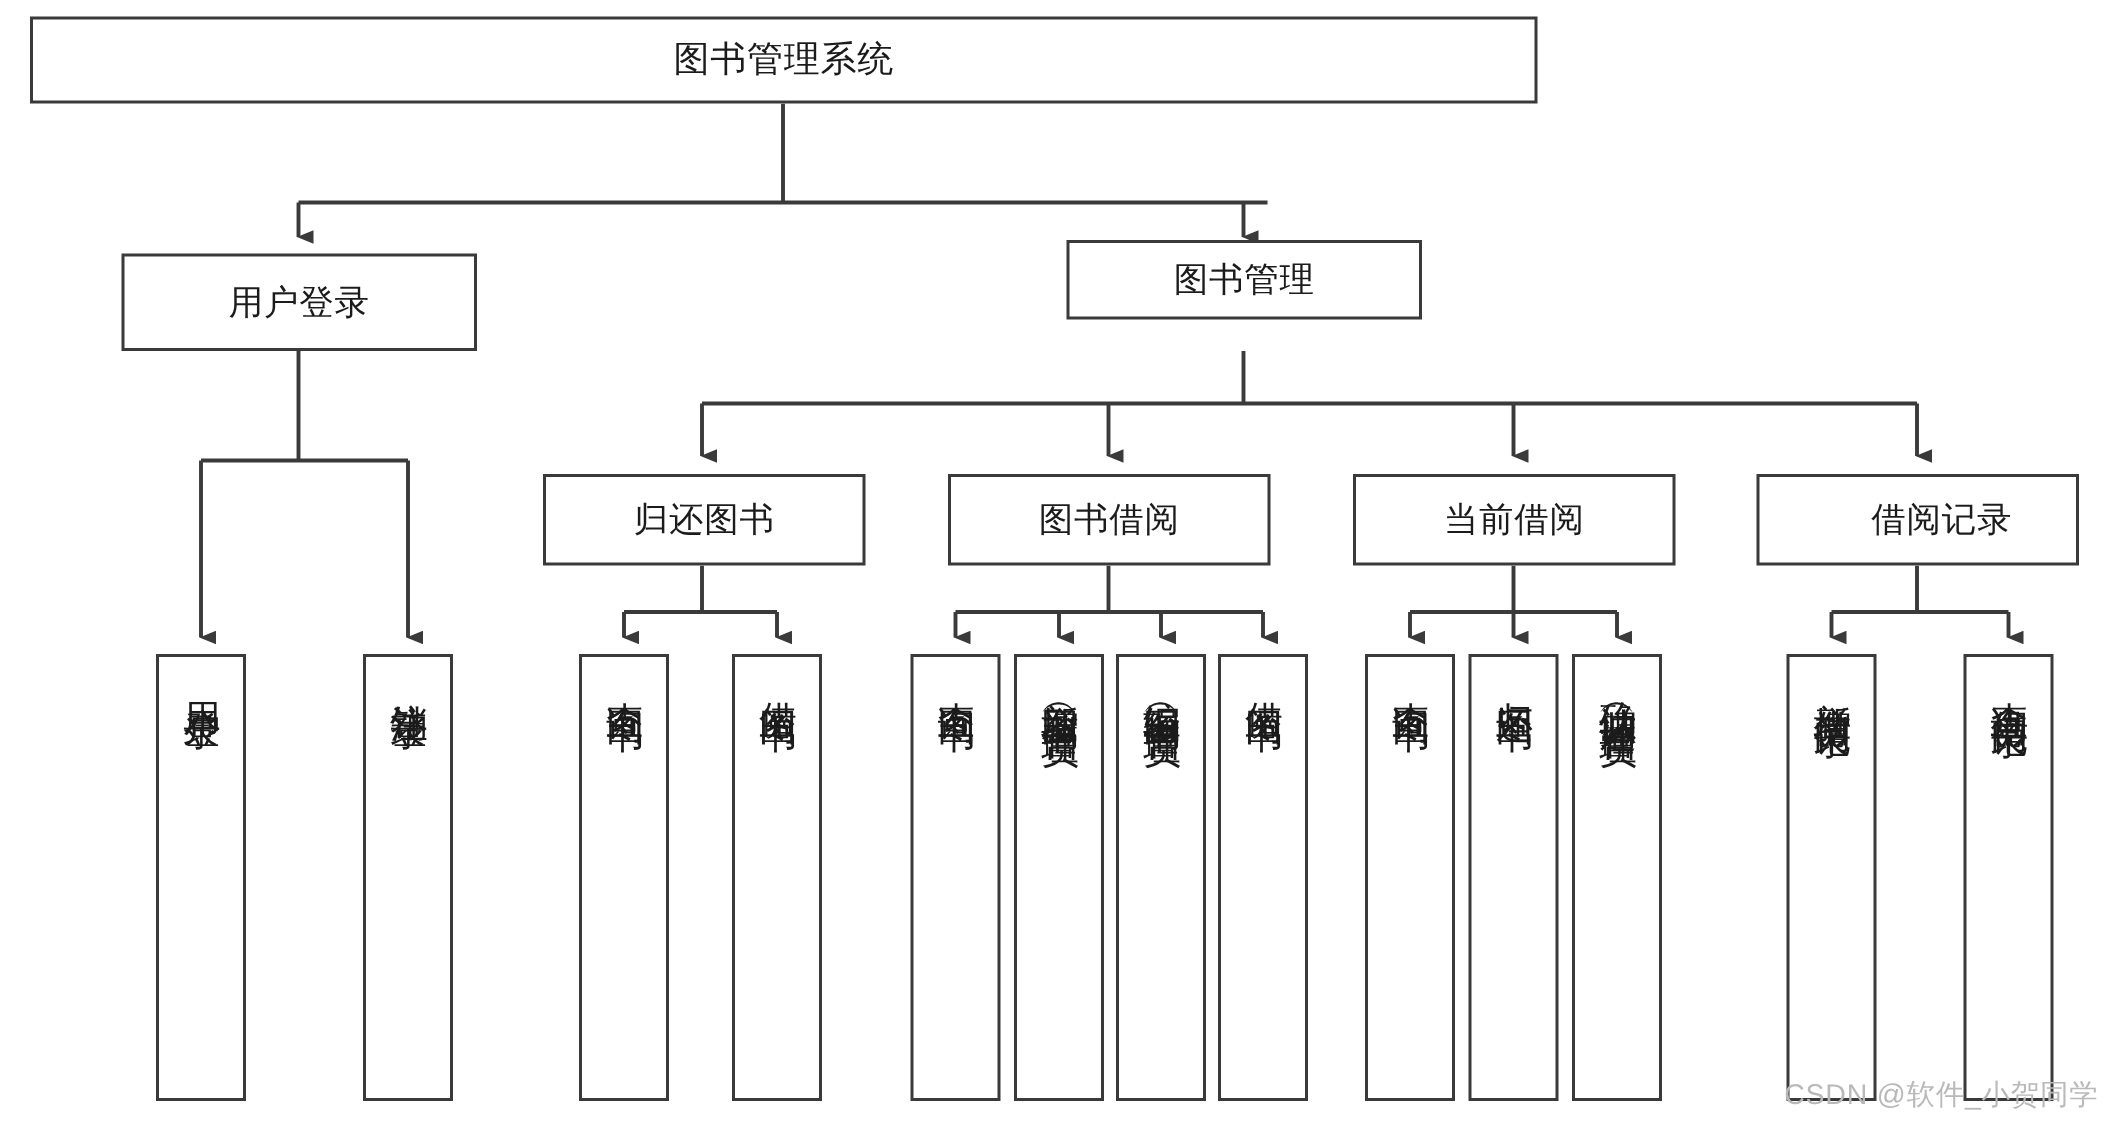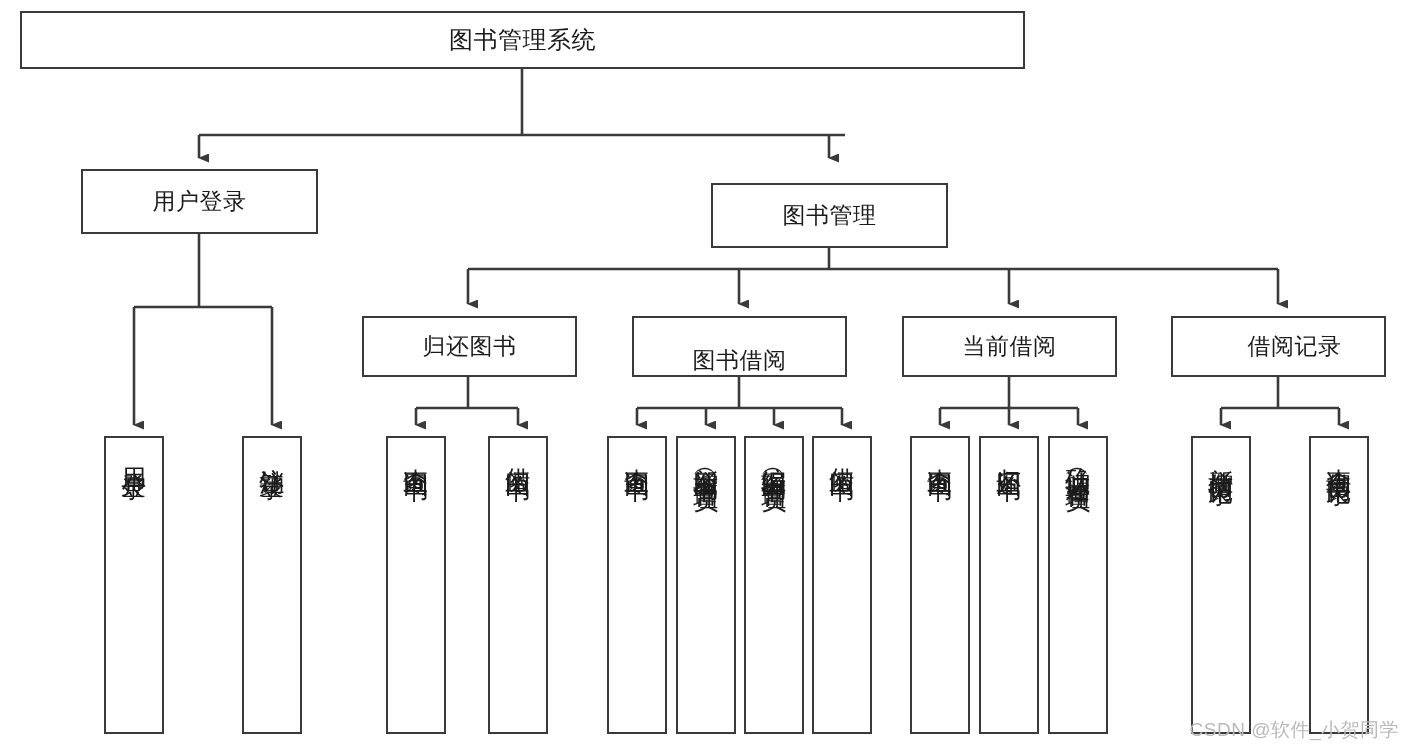--- a/index.html
+++ b/index.html
@@ -132,29 +132,29 @@
   </svg>
 
   <div class="node horiz root" style="left:20px; top:11px; width:1005px; height:58px;">
     <span class="node-label">图书管理系统</span>
   </div>
 
   <div class="node horiz" style="left:81px; top:169px; width:237px; height:65px;">
     <span class="node-label">用户登录</span>
   </div>
 
-  <div class="node horiz" style="left:711px; top:183px; width:237px; height:65px;text-align:right;">
+  <div class="node horiz" style="left:711px; top:160px; width:237px; height:53px;text-align:right;">
     <span class="node-label">图书管理</span>
   </div>
 
   <div class="node horiz" style="left:362px; top:316px; width:215px; height:61px;">
     <span class="node-label">归还图书</span>
   </div>
 
-  <div class="node horiz" style="left:632px; top:316px; width:215px; height:61px;align-items:flex-end;">
+  <div class="node horiz" style="left:632px; top:316px; width:215px; height:61px;">
     <span class="node-label">图书借阅</span>
   </div>
 
   <div class="node horiz" style="left:902px; top:316px; width:215px; height:61px;">
     <span class="node-label">当前借阅</span>
   </div>
 
   <div class="node horiz" style="left:1171px; top:316px; width:215px; height:61px;padding-left:32px;">
     <span class="node-label">借阅记录</span>
   </div>

